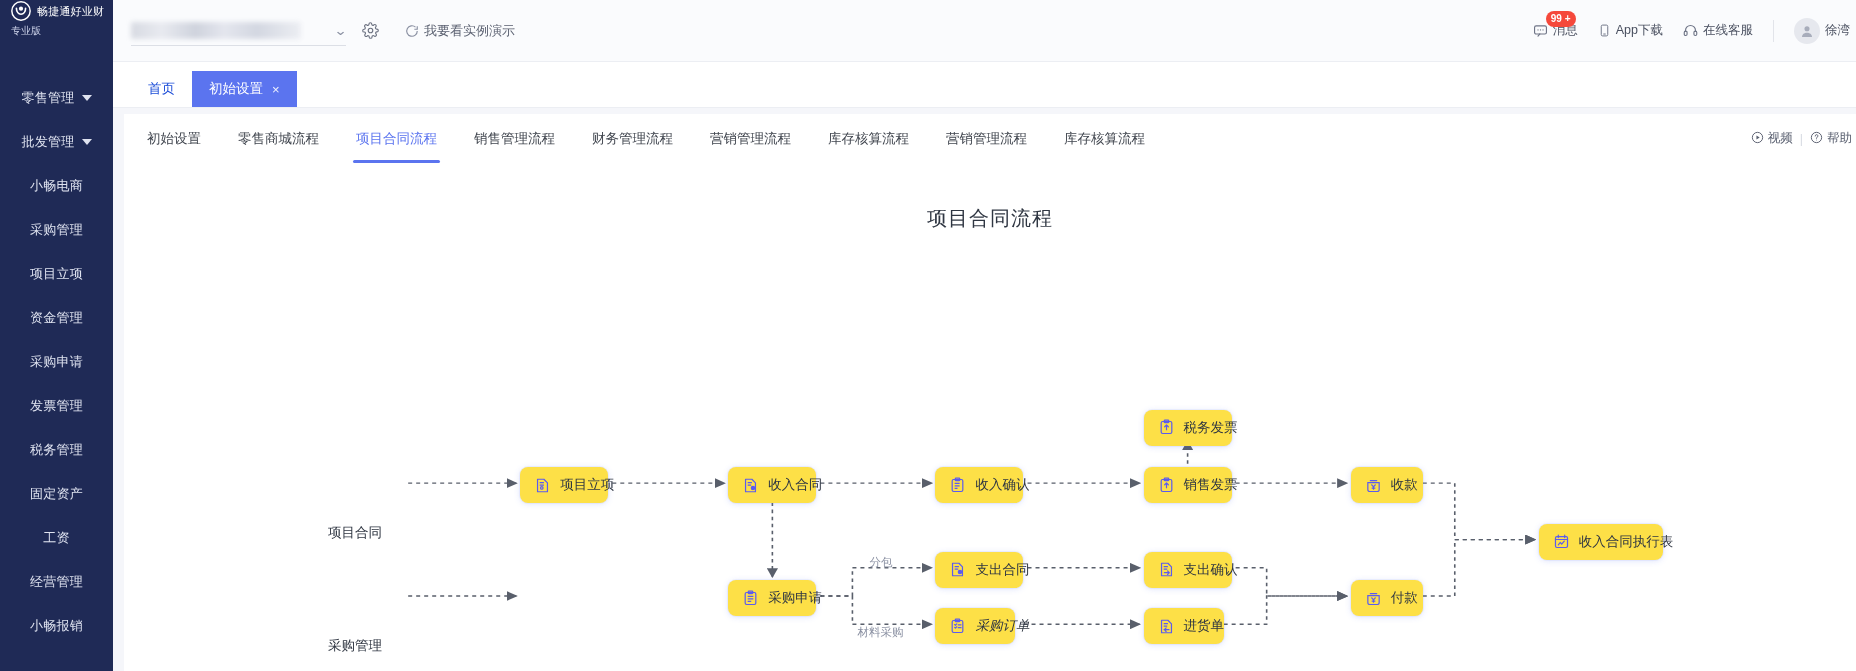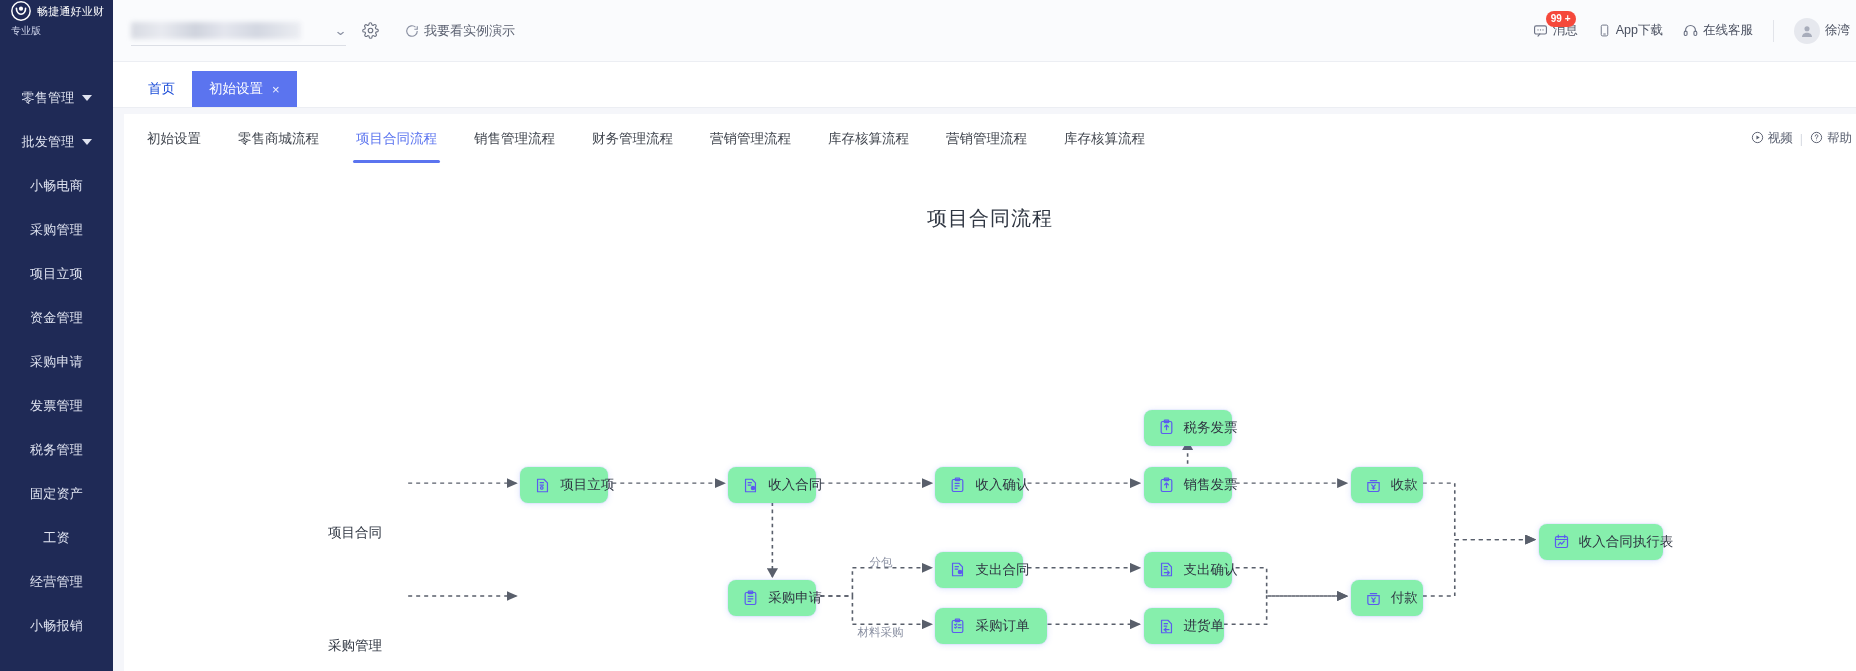--- a/index.html
+++ b/index.html
@@ -105,21 +105,21 @@
   .srsep{color:#d7dae2;}
 
   
   .flow{position:relative;width:100%;height:calc(100% - 49px);}
   .flow-title{
     position:absolute;left:0;right:0;top:42px;text-align:center;
     font-size:20px;color:#2f3642;letter-spacing:1px;
   }
   #flow-svg{position:absolute;left:0;top:0;width:100%;height:100%;}
   .node{
-    position:absolute;height:36px;background:#86efac;border-radius:8px;
+    position:absolute;height:36px;background:#fde047;border-radius:8px;
     box-shadow:0 1px 6px rgba(91,116,239,.20),0 0 0 1px rgba(91,116,239,.07);
     display:flex;align-items:center;gap:8px;padding:0 14px;box-sizing:border-box;
     font-size:13.5px;color:#2f3642;white-space:nowrap;cursor:pointer;
   }
   .node .nic{display:flex;align-items:center;flex:0 0 18px;color:#5b5bef;}
   .rowlabel{
     position:absolute;font-size:13.5px;color:#2f3642;white-space:nowrap;margin-top:48px;
   }
   .edgelabel{
     position:absolute;font-size:11.5px;color:#8a90a2;white-space:nowrap;
@@ -455,21 +455,21 @@
               <div class="node" style="left: 70.8261%; top: 82.1181%; width: 72px;">
                 <span class="nic">
                   <svg width="17" height="17" viewBox="0 0 24 24" fill="none" stroke="#5b5bef" stroke-width="1.7">
                     <path d="M4 8h16v9.5a3 3 0 0 1-3 3H7a3 3 0 0 1-3-3z"></path>
                     <path d="M7.5 5h9" stroke-linecap="round"></path>
                     <path d="M9.5 11l2.5 3 2.5-3M12 14v3.2M10 15.6h4" stroke-linecap="round"></path>
                   </svg>
                 </span>
                 <span>付款</span>
               </div>
-              <div class="node" style="left: 46.8515%; top: 87.6736%; width: 112px;">
+              <div class="node" style="left: 46.8515%; top: 87.6736%; width: 80px; font-style: italic;">
                 <span class="nic">
                   <svg width="17" height="17" viewBox="0 0 24 24" fill="none" stroke="#5b5bef" stroke-width="1.7">
                     <rect x="4.5" y="3.5" width="15" height="17" rx="2"></rect>
                     <rect x="8.8" y="1.6" width="6.4" height="3.6" rx="1.1"></rect>
                     <path d="M8 9.2l1.1 1.1 1.8-1.9M8 13.2l1.1 1.1 1.8-1.9M13 9.6h4M13 13.6h4" stroke-linecap="round" stroke-linejoin="round"></path>
                   </svg>
                 </span>
                 <span>采购订单</span>
               </div>
               <div class="node" style="left: 58.8677%; top: 87.6736%; width: 80px;">

